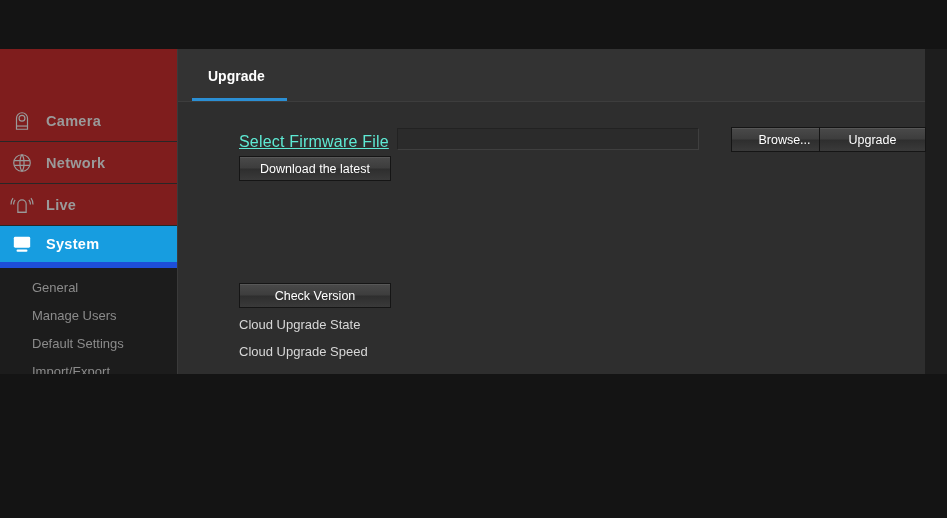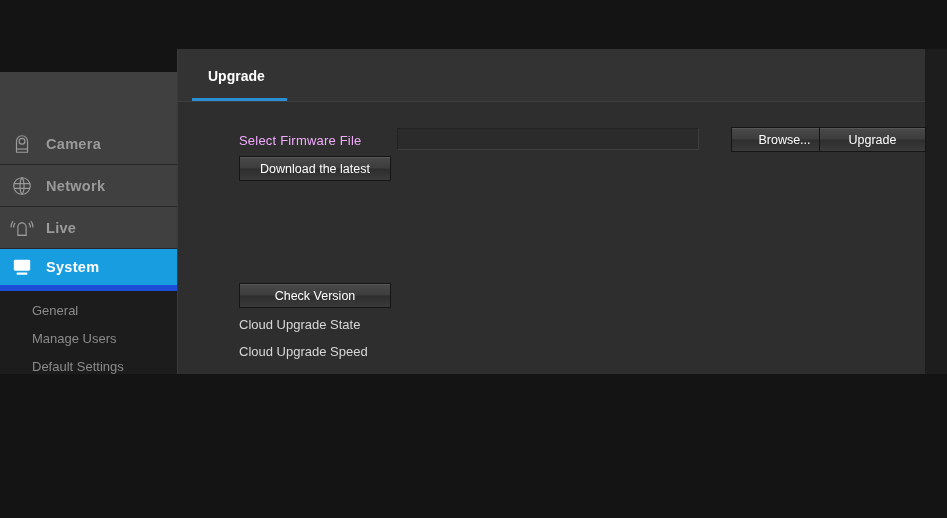--- a/index.html
+++ b/index.html
@@ -67,22 +67,21 @@
     cursor: pointer;
   }
   .topnav-sep {
     width: 1px; height: 17px;
     background: rgba(190,220,240,0.45);
   }
 
   
   .sidebar {
     position: absolute; left: 0; top: 49px; width: 177px; height: 411px;
-    background: #404040;
-    margin-top: 23px;
+    background: #7f1d1d;
   }
   .nav-group { position: absolute; left: 0; top: 51px; width: 177px; }
 
   .nav-item {
     position: relative;
     height: 42px;
     display: flex; align-items: center;
     border-bottom: 1px solid #272727;
     cursor: pointer;
   }
@@ -147,22 +146,23 @@
   .tab-underline {
     position: absolute; left: 14px; bottom: 0;
     width: 95px; height: 3px; background: #2b8fd4;
   }
 
   .panel { position: relative; height: 272px; background: #2e2e2e; }
 
   .row { position: absolute; display: flex; align-items: center; }
 
   .field-label {
-    font-size: 13px; color: #f0abfc;
+    font-size: 16px; color: #5eead4;
     letter-spacing: .2px;
+    text-decoration: underline;
   }
 
   .text-input {
     width: 302px; height: 22px;
     background: #2b2b2b;
     border: 1px solid #3f3f3f;
     border-top-color: #222;
     border-left-color: #222;
     color: #ddd;
     font-family: "Liberation Sans", sans-serif;

